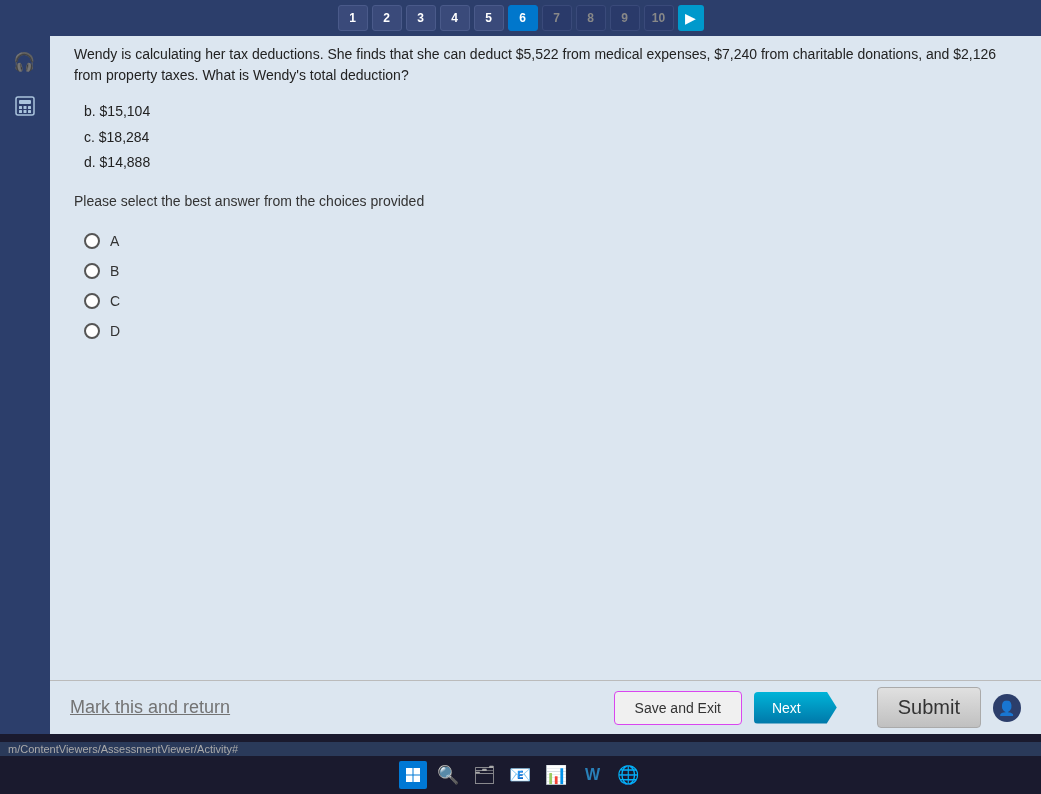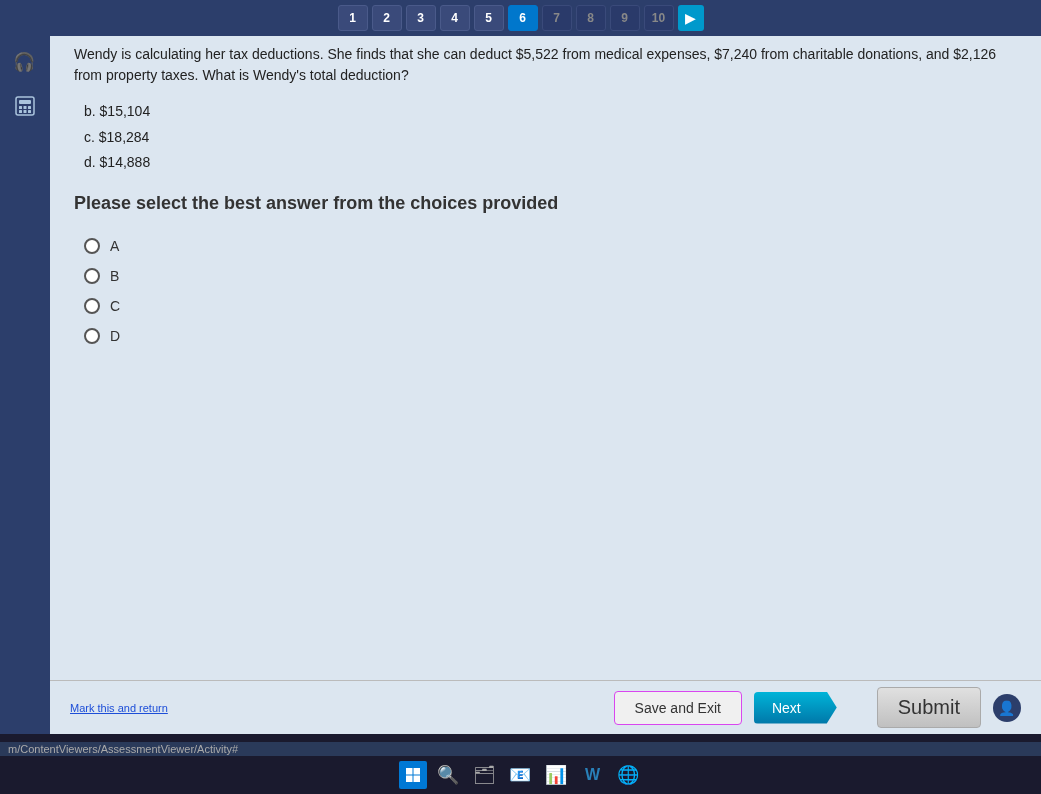--- a/index.html
+++ b/index.html
@@ -112,24 +112,23 @@
       padding-left: 10px;
     }
     .answer-choice {
       font-size: 14px;
       color: #222;
       margin-bottom: 6px;
       line-height: 1.4;
     }
 
     .instruction-text {
-      font-size: 18px;
+      font-size: 14px;
       color: #333;
       margin-bottom: 24px;
-      font-weight: bold;
     }
 
     .radio-options {
       display: flex;
       flex-direction: column;
       gap: 14px;
       margin-bottom: 40px;
       padding-left: 10px;
     }
     .radio-option {
@@ -160,22 +159,22 @@
       right: 0;
       height: 54px;
       background: #dce6f0;
       border-top: 1px solid #bbb;
       display: flex;
       align-items: center;
       padding: 0 20px;
       gap: 12px;
     }
     .mark-link {
-      color: #1d4ed8;
-      font-size: 11px;
+      color: #737373;
+      font-size: 18px;
       text-decoration: underline;
       cursor: pointer;
       margin-right: auto;
     }
     .btn-save-exit {
       background: #f0f0f0;
       border: 1px solid #d946ef;
       border-radius: 4px;
       padding: 8px 20px;
       font-size: 14px;

